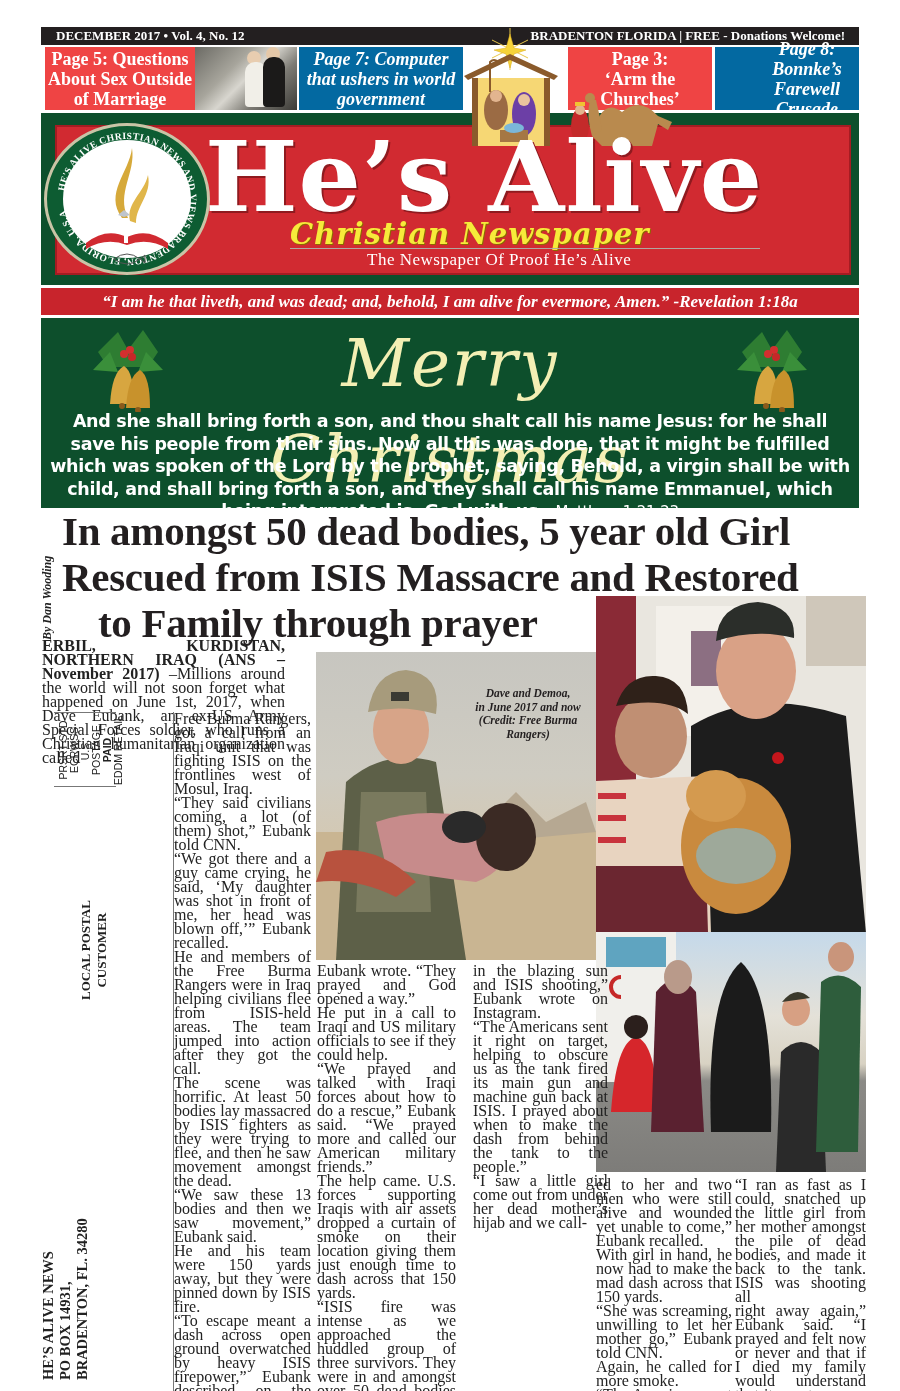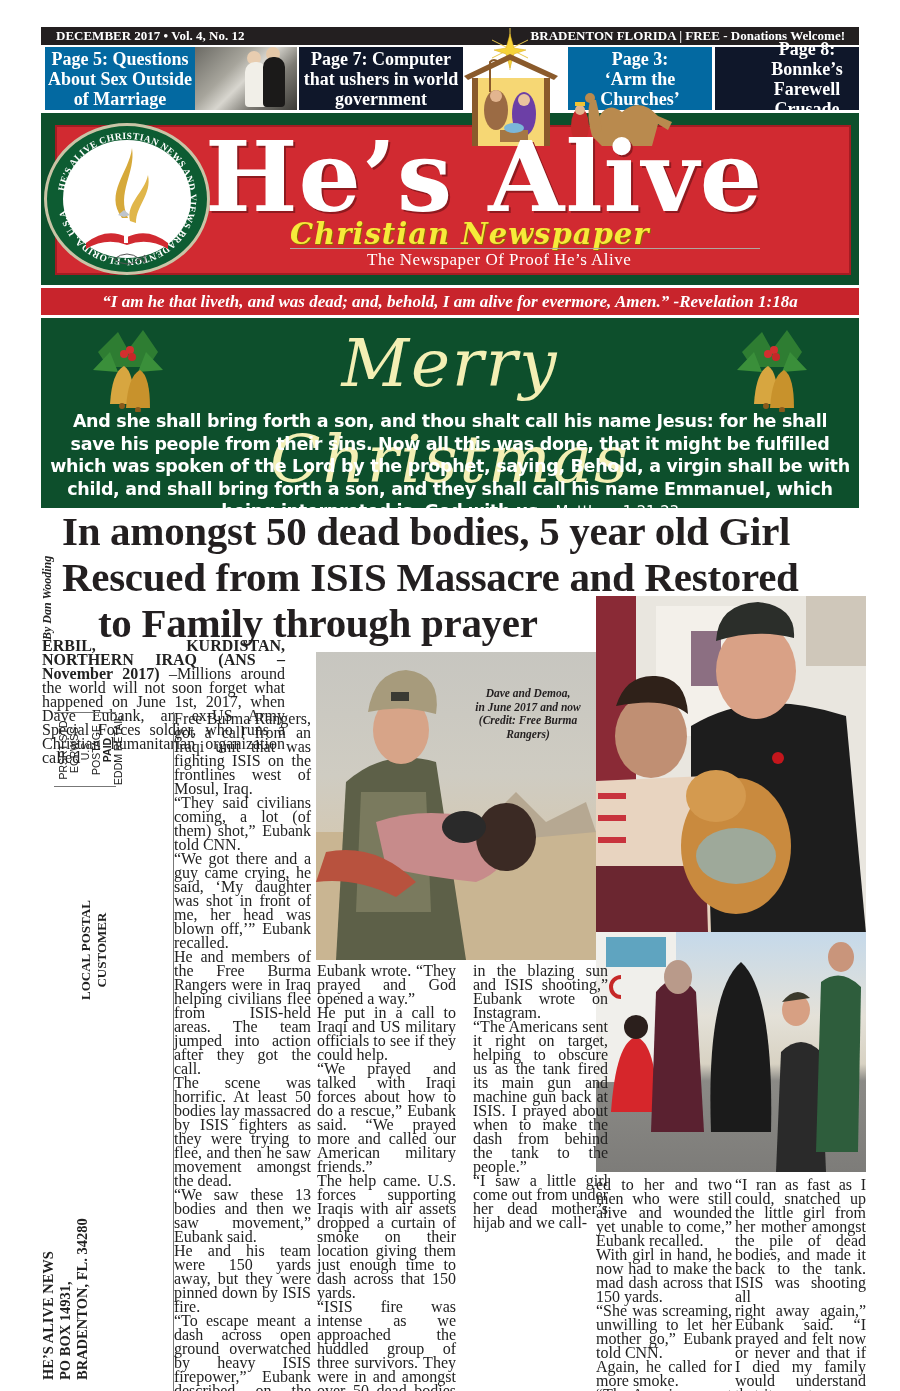--- a/index.html
+++ b/index.html
@@ -8,22 +8,22 @@
 
   .abs { position: absolute; }
 
   
   .dateline { left: 41px; top: 27px; width: 818px; height: 18px; background: #231f20; color: #fff;
     font-weight: bold; font-size: 13px; display: flex; justify-content: space-between; align-items: center; padding: 0 14px 0 15px; }
 
   
   .teaser { display: flex; align-items: center; justify-content: center; text-align: center; color: #fff;
     font-weight: bold; font-size: 18px; line-height: 20px; }
-  .t-green { background: #0369a1; }
-  .t-red { background: #0f172a; }
+  .t-green { background: #ef4444; }
+  .t-red { background: #0369a1; font-style: italic; }
   .photo-wedding { background: linear-gradient(135deg, #6b6a64 0%, #a7a59c 35%, #d8d6cf 50%, #7d7b74 70%, #3b3a36 100%); }
   .cake-bride { left: 50px; top: 15px; width: 22px; height: 45px; background: #f1efe8; border-radius: 10px 10px 4px 4px; }
   .cake-groom { left: 68px; top: 10px; width: 22px; height: 50px; background: #1b1a19; border-radius: 10px 10px 4px 4px; }
   .cake-head1 { left: 52px; top: 4px; width: 14px; height: 14px; background: #e8cdb0; border-radius: 50%; }
   .cake-head2 { left: 71px; top: 0px; width: 14px; height: 14px; background: #e5c8a8; border-radius: 50%; }
 
   
   .mast-outer { left: 41px; top: 113px; width: 818px; height: 172px; background: #0d4f2c; }
   .mast-inner { left: 55px; top: 125px; width: 796px; height: 150px; background: #d12a31; border: 2px solid #a51c22; }
   .logo-ring { left: 44px; top: 123px; width: 166px; height: 152px; border-radius: 50%; background: #0d5c32; border: 3px solid #c9c4a6; }

